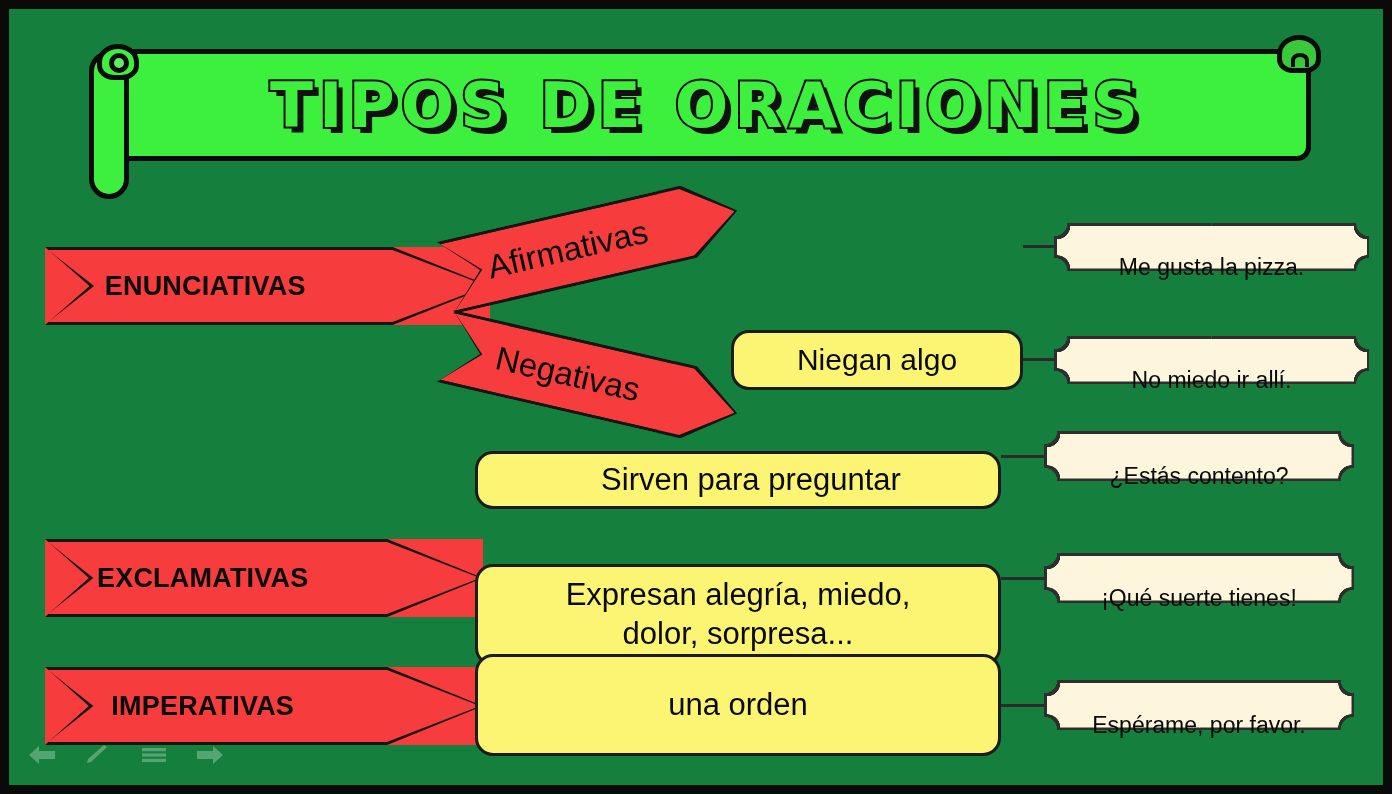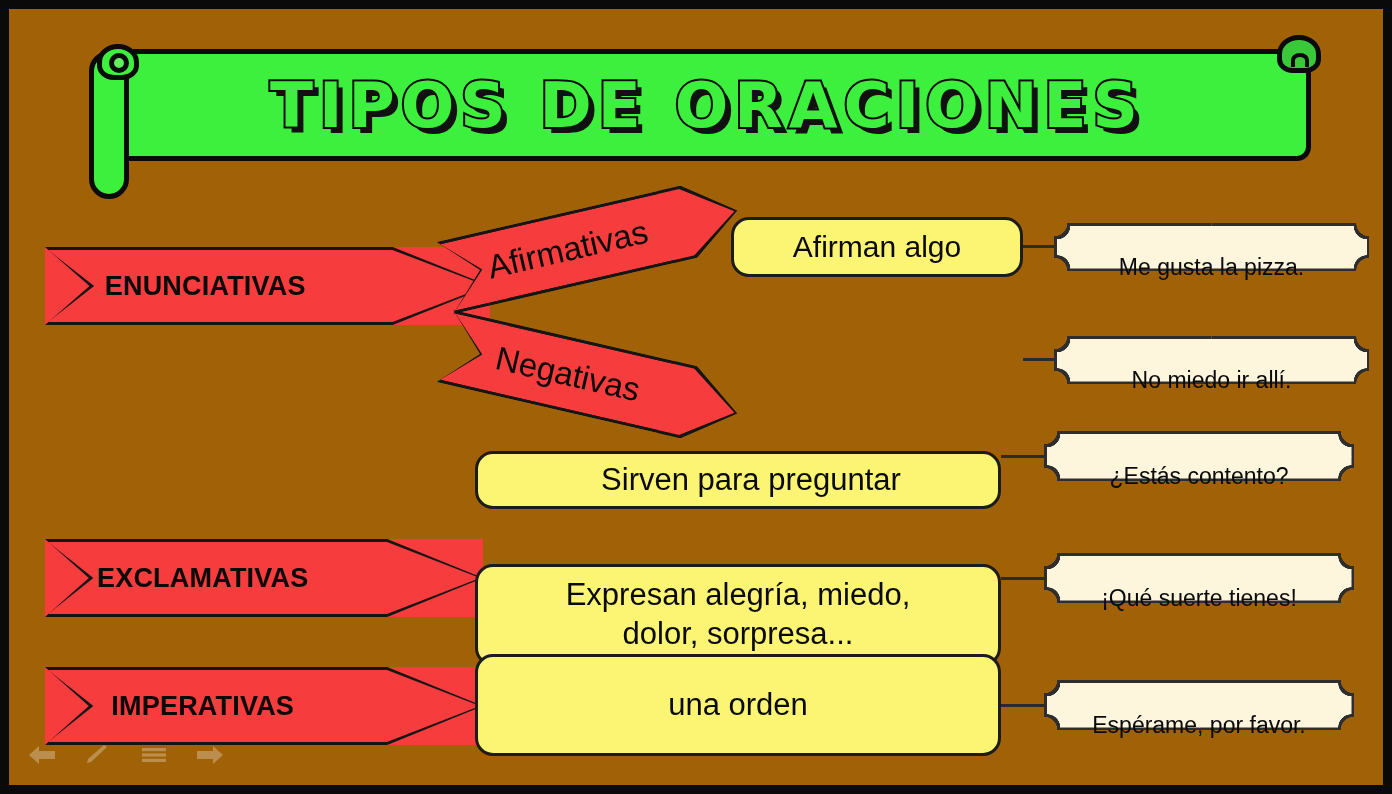--- a/index.html
+++ b/index.html
@@ -2,21 +2,21 @@
 <html lang="es"><head>
 <meta charset="utf-8">
 <title>Tipos de oraciones</title>
 <style>
   html,body{margin:0;padding:0;background:#ffffff;}
   body{font-family:"Liberation Sans", sans-serif;}
 
   .stage{
     position:relative;
     width:1392px;height:794px;
-    background:#a16207;
+    background:#15803d;
     box-sizing:border-box;
     border:9px solid #0a0a0a;
     overflow:hidden;
   }
 
   
   .scroll-wrap{
     position:absolute;left:66px;top:22px;width:1264px;height:150px;
   }
   .scroll-sheet{
@@ -224,28 +224,28 @@
     <div class="arrow-fill"></div>
     <div class="sub-label">Afirmativas</div>
   </div>
 
   <div class="sub-arrow" style="left:436px;top:300px;width:300px;height:74px;transform:rotate(13deg);">
     <div class="arrow-outline"></div>
     <div class="arrow-fill"></div>
     <div class="sub-label">Negativas</div>
   </div>
 
-  <div class="def-box" style="left:722px;top:208px;width:292px;height:60px;font-size:30px;">Afirman algo</div>
   <div class="connector" style="left:1014px;top:236px;width:34px;"></div>
   <div class="example-plaque" style="left:1045px;top:214px;width:315px;height:48px;">
     <div class="plaque-bg"></div>
     <div class="plaque-inner"></div>
     <div class="plaque-text">Me gusta la pizza.</div>
   </div>
 
+  <div class="def-box" style="left:722px;top:321px;width:292px;height:60px;font-size:30px;">Niegan algo</div>
   <div class="connector" style="left:1014px;top:349px;width:34px;"></div>
   <div class="example-plaque" style="left:1045px;top:327px;width:315px;height:48px;">
     <div class="plaque-bg"></div>
     <div class="plaque-inner"></div>
     <div class="plaque-text">No miedo ir allí.</div>
   </div>
 
   <div class="def-box" style="left:466px;top:442px;width:526px;height:58px;font-size:31px;padding-left:40px;">Sirven para preguntar</div>
   <div class="connector" style="left:992px;top:446px;width:46px;"></div>
   <div class="example-plaque" style="left:1035px;top:422px;width:310px;height:50px;">

